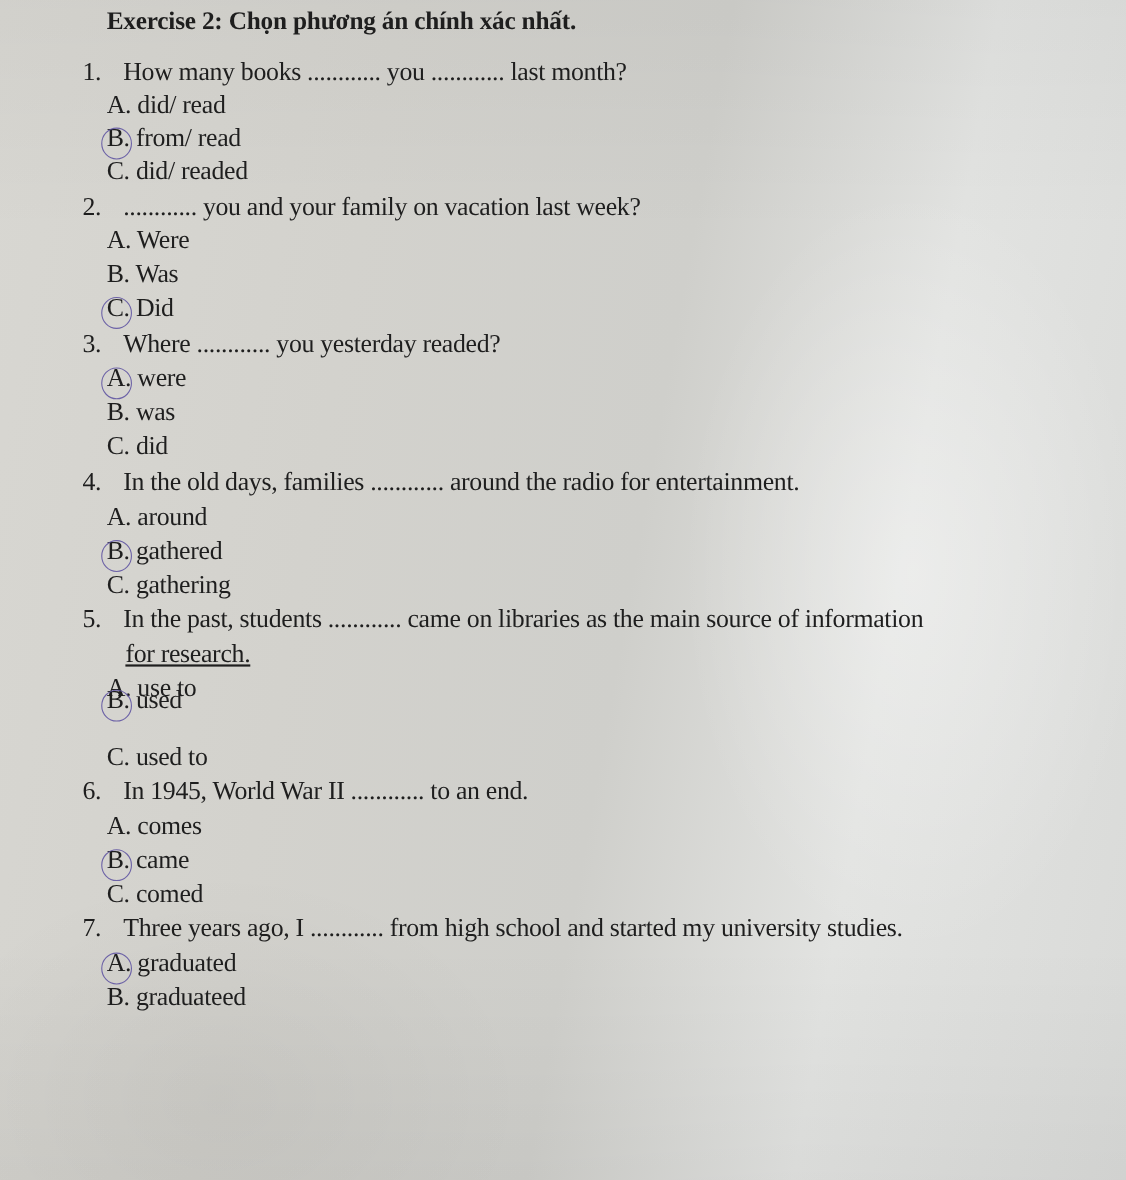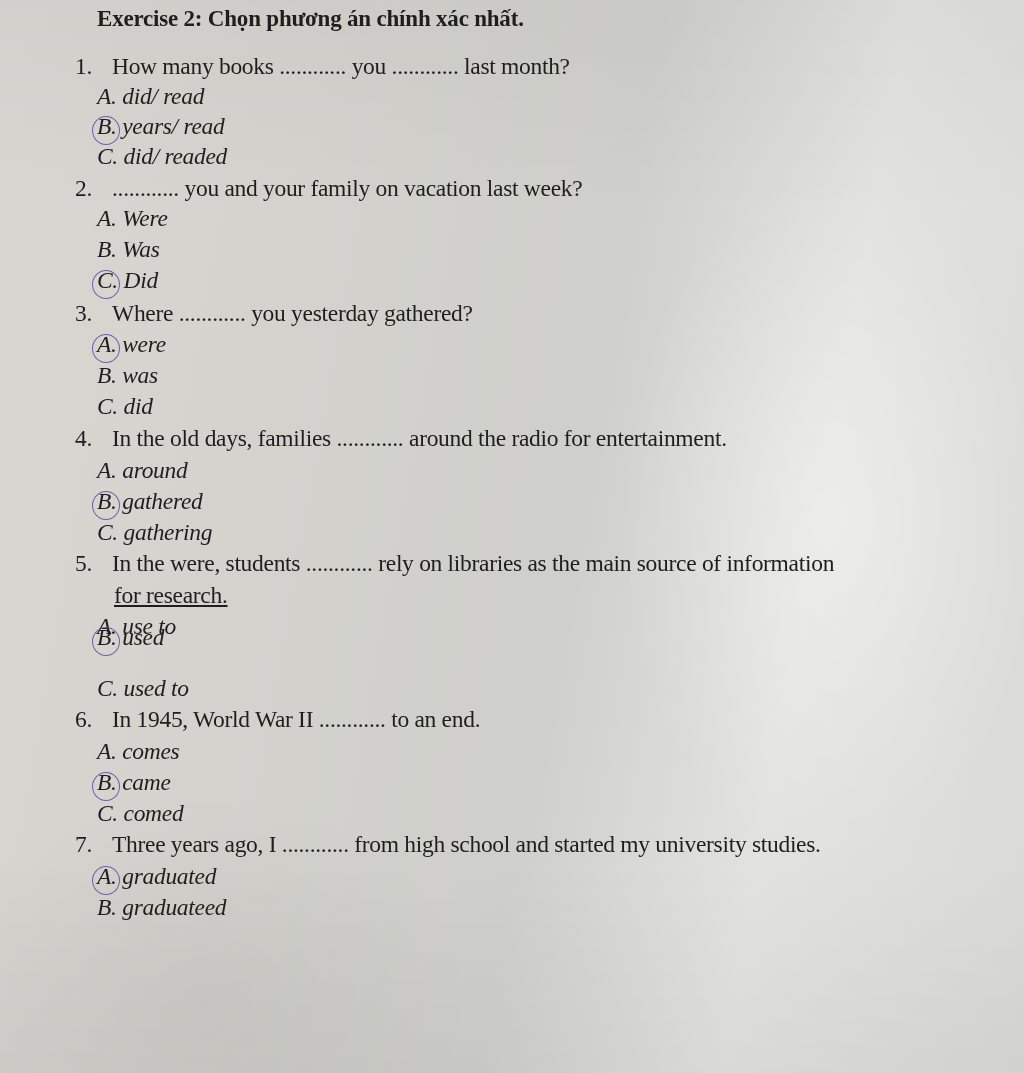--- a/index.html
+++ b/index.html
@@ -20,56 +20,56 @@
   .title {
     position: absolute; left: 97px; top: 6px;
     font-weight: bold; font-size: 23px; letter-spacing: -0.2px;
   }
   .line {
     position: absolute; font-size: 23.5px; white-space: nowrap;
     letter-spacing: -0.3px;
   }
   .q { left: 75px; }
   .qnum { display: inline-block; width: 37px; }
-  .opt { left: 97px; font-style: italic; }
+  .opt { left: 97px; }
   .cont { left: 114px; text-decoration: underline; }
   .circled { position: relative; }
   .circled::before {
     content: ""; position: absolute; left: -5px; top: 3px; width: 26px; height: 27px;
     border: 1.6px solid #5a4fa0; border-radius: 50%; opacity: 0.85;
   }
 </style>
 </head>
 <body>
 
 <div class="shade"></div>
 
 <div class="title">Exercise 2: Chọn phương án chính xác nhất.</div>
 
 <div class="line q" style="top:53px"><span class="qnum">1.</span><span>How many books ............ you ............ last month?</span></div>
 <div class="line opt" style="top:83px"><span>A.</span><span> did/ read</span></div>
-<div class="line opt" style="top:113px"><span class="circled">B.</span><span> years/ read</span></div>
+<div class="line opt" style="top:113px"><span class="circled">B.</span><span> from/ read</span></div>
 <div class="line opt" style="top:143px"><span>C.</span><span> did/ readed</span></div>
 
 <div class="line q" style="top:175px"><span class="qnum">2.</span><span>............ you and your family on vacation last week?</span></div>
 <div class="line opt" style="top:205px"><span>A.</span><span> Were</span></div>
 <div class="line opt" style="top:236px"><span>B.</span><span> Was</span></div>
 <div class="line opt" style="top:267px"><span class="circled">C.</span><span> Did</span></div>
 
-<div class="line q" style="top:300px"><span class="qnum">3.</span><span>Where ............ you yesterday gathered?</span></div>
+<div class="line q" style="top:300px"><span class="qnum">3.</span><span>Where ............ you yesterday readed?</span></div>
 <div class="line opt" style="top:331px"><span class="circled">A.</span><span> were</span></div>
 <div class="line opt" style="top:362px"><span>B.</span><span> was</span></div>
 <div class="line opt" style="top:393px"><span>C.</span><span> did</span></div>
 
 <div class="line q" style="top:425px"><span class="qnum">4.</span><span>In the old days, families ............ around the radio for entertainment.</span></div>
 <div class="line opt" style="top:457px"><span>A.</span><span> around</span></div>
 <div class="line opt" style="top:488px"><span class="circled">B.</span><span> gathered</span></div>
 <div class="line opt" style="top:519px"><span>C.</span><span> gathering</span></div>
 
-<div class="line q" style="top:550px"><span class="qnum">5.</span><span>In the were, students ............ rely on libraries as the main source of information</span></div>
+<div class="line q" style="top:550px"><span class="qnum">5.</span><span>In the past, students ............ came on libraries as the main source of information</span></div>
 <div class="line cont" style="top:582px">for research.</div>
 <div class="line opt" style="top:613px"><span>A.</span><span> use to</span></div>
 <div class="line opt" style="top:624px"><span class="circled">B.</span><span> used</span></div>
 <div class="line opt" style="top:675px"><span>C.</span><span> used to</span></div>
 
 <div class="line q" style="top:706px"><span class="qnum">6.</span><span>In 1945, World War II ............ to an end.</span></div>
 <div class="line opt" style="top:738px"><span>A.</span><span> comes</span></div>
 <div class="line opt" style="top:769px"><span class="circled">B.</span><span> came</span></div>
 <div class="line opt" style="top:800px"><span>C.</span><span> comed</span></div>
 

